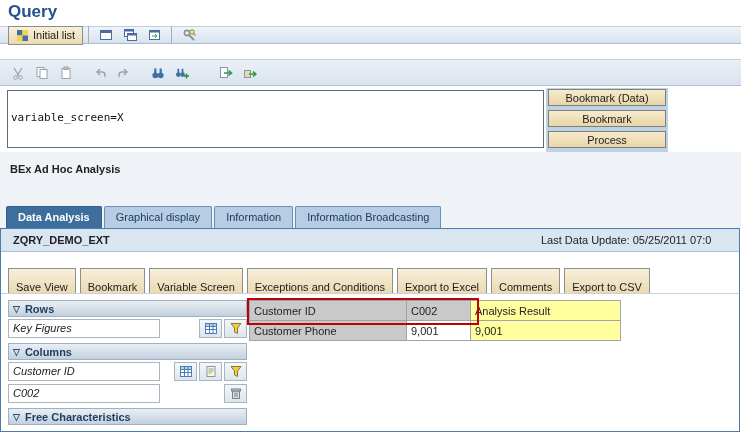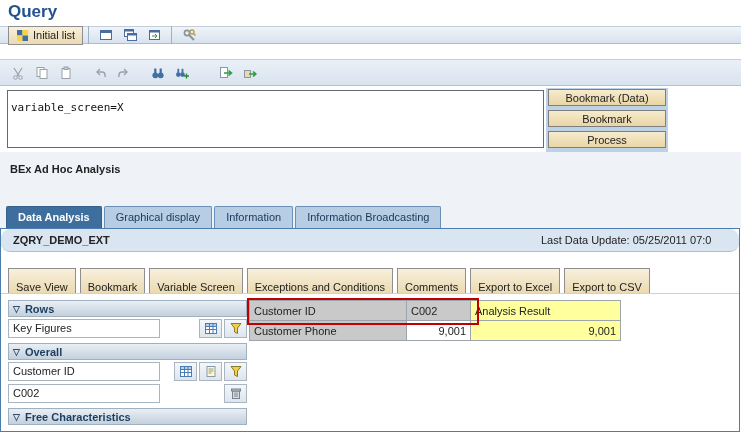--- a/index.html
+++ b/index.html
@@ -20,21 +20,21 @@
   .tbtn{width:24px;height:21px;display:inline-flex;align-items:center;justify-content:center;cursor:pointer;background:none;border:none;padding:0;}
   .tb-gap{width:10px;}
 
   
   #toolbar-edit{position:absolute;left:0;top:59px;width:741px;height:27px;
     background:linear-gradient(#EAF0F6,#D9E3EF);border-top:1px solid #C3CEDA;border-bottom:1px solid #B2C1D0;
     display:flex;align-items:center;padding-left:6px;box-sizing:border-box;}
 
   
   #command-input{position:absolute;left:7px;top:90px;width:537px;height:58px;border:1px solid #5F6B76;
-    background:#fff;font-family:"DejaVu Sans Mono",monospace;font-size:11px;padding:10px 3px;box-sizing:border-box;
+    background:#fff;font-family:"DejaVu Sans Mono",monospace;font-size:11px;padding:20px 3px;box-sizing:border-box;
     resize:none;color:#111;outline:none;}
 
   
   #side-panel{position:absolute;left:546px;top:88px;width:122px;height:70px;background:#BDD2E4;
     padding:1px 2px;box-sizing:border-box;}
   .side-btn{display:block;width:100%;height:17px;margin-bottom:4px;background:linear-gradient(#F6EBCD,#E9D6A6);
     border:1px solid #7F7F7F;font-family:"Liberation Sans",sans-serif;font-size:11px;color:#222;cursor:pointer;
     box-sizing:border-box;text-align:center;padding:0;}
 
   
@@ -45,47 +45,47 @@
   #tabs{position:absolute;left:6px;top:206px;height:22px;display:flex;align-items:flex-end;}
   .tab{height:21px;line-height:21px;padding:0 11px;border:1px solid #6A8FB5;border-bottom:none;
     border-radius:2px 2px 0 0;margin-right:2px;cursor:pointer;white-space:nowrap;}
   .tab.active{background:#3E6E9E;color:#fff;font-weight:bold;border-color:#35608C;}
   .tab.inactive{background:#B7CDE3;color:#17395C;}
 
   
   #content{position:absolute;left:0;top:228px;width:740px;height:204px;border:1px solid #4C7BAD;
     background:#fff;box-sizing:border-box;}
   #content-strip{position:absolute;left:0;top:0;width:100%;height:23px;background:#D9E5F1;
-    border-bottom:1px solid #AEBFD2;box-sizing:border-box;border-radius:9px;}
+    border-bottom:1px solid #AEBFD2;box-sizing:border-box;}
   #query-name{position:absolute;left:12px;top:5px;font-weight:bold;}
   #last-update{position:absolute;left:540px;top:5px;white-space:nowrap;}
   #action-row{position:absolute;left:7px;top:39px;display:flex;gap:4px;}
   .action-btn{background:linear-gradient(#F8F0DC,#EBDAB0);border:1px solid #8E8E8E;height:19px;padding:12px 7px;
     font-size:11px;color:#222;cursor:pointer;font-family:"Liberation Sans",sans-serif;white-space:nowrap;}
   #action-sep{position:absolute;left:0;top:64px;width:100%;border-top:1px solid #C8D2DE;}
 
   
   #nav-panel{position:absolute;left:7px;top:71px;width:239px;}
   .nav-header{height:17px;background:linear-gradient(#E9EFF5,#C3D0DD);border:1px solid #9FB0C1;
     display:flex;align-items:center;gap:5px;padding:0 4px;font-weight:bold;color:#1C3D5E;box-sizing:border-box;cursor:pointer;}
   .nav-header.spaced{margin-top:4px;}
   .tri{font-size:9px;color:#33506E;}
   .nav-row{display:flex;align-items:center;height:21px;margin:1px 0;}
   .nav-label{width:152px;height:19px;line-height:17px;background:#fff;border:1px solid #A9B5C1;
-    padding:0 4px;box-sizing:border-box;overflow:hidden;white-space:nowrap;}
+    padding:0 4px;box-sizing:border-box;overflow:hidden;white-space:nowrap;font-style:italic;}
   .nav-icons{display:flex;margin-left:auto;gap:2px;}
   .icon-btn{width:23px;height:19px;display:flex;align-items:center;justify-content:center;
     background:linear-gradient(#F4F7FA,#DDE5ED);border:1px solid #A9B5C1;box-sizing:border-box;cursor:pointer;padding:0;}
 
   
   #result-table{position:absolute;left:248px;top:71px;border-collapse:collapse;}
   #result-table td{border:1px solid #9EA4AB;height:19px;padding:0 4px;font-size:11px;white-space:nowrap;}
   td.gray{background:#C9C9C9;}
   td.yellow{background:#FFFF9E;}
-  td.num{text-align:right;}
+  td.num{}
   td.white{background:#fff;}
   #red-highlight{position:absolute;left:246px;top:69px;width:228px;height:23px;border:2px solid #C00000;
     pointer-events:none;background:transparent;}
 </style>
 </head>
 <body>
 
 <div id="screen">
 
   <div id="page-title">Query</div>
@@ -222,22 +222,22 @@
     <div id="content-strip">
       <div id="query-name">ZQRY_DEMO_EXT</div>
       <div id="last-update">Last Data Update: 05/25/2011 07:0</div>
     </div>
 
     <div id="action-row">
       <button class="action-btn">Save View</button>
       <button class="action-btn">Bookmark</button>
       <button class="action-btn">Variable Screen</button>
       <button class="action-btn">Exceptions and Conditions</button>
+      <button class="action-btn">Export to Excel</button>
       <button class="action-btn">Comments</button>
-      <button class="action-btn">Export to Excel</button>
       <button class="action-btn">Export to CSV</button>
     </div>
     <div id="action-sep"></div>
 
     <div id="nav-panel">
       <div class="nav-header">
         <span class="tri">▽</span>
         <span>Rows</span>
       </div>
       <div class="nav-row">
@@ -253,21 +253,21 @@
           <button class="icon-btn">
             <svg width="14" height="13" viewBox="0 0 14 13">
                 <path d="M2 1.5h10L8.5 6v5.5l-3-1.5V6z" fill="#F2CF4A" stroke="#8A7A2A"></path>
               </svg>
           </button>
         </div>
       </div>
 
       <div class="nav-header spaced">
         <span class="tri">▽</span>
-        <span>Overall</span>
+        <span>Columns</span>
       </div>
       <div class="nav-row">
         <div class="nav-label">Customer ID</div>
         <div class="nav-icons">
           <button class="icon-btn">
             <svg width="14" height="13" viewBox="0 0 14 13">
                 <rect x="1.5" y="1.5" width="11" height="10" fill="#fff" stroke="#4A7DB5"></rect>
                 <rect x="1.5" y="1.5" width="11" height="3" fill="#BBD0E8" stroke="#4A7DB5"></rect>
                 <path d="M1.5 7.5h11M5.5 1.5v10M9 1.5v10" stroke="#4A7DB5"></path>
               </svg>

